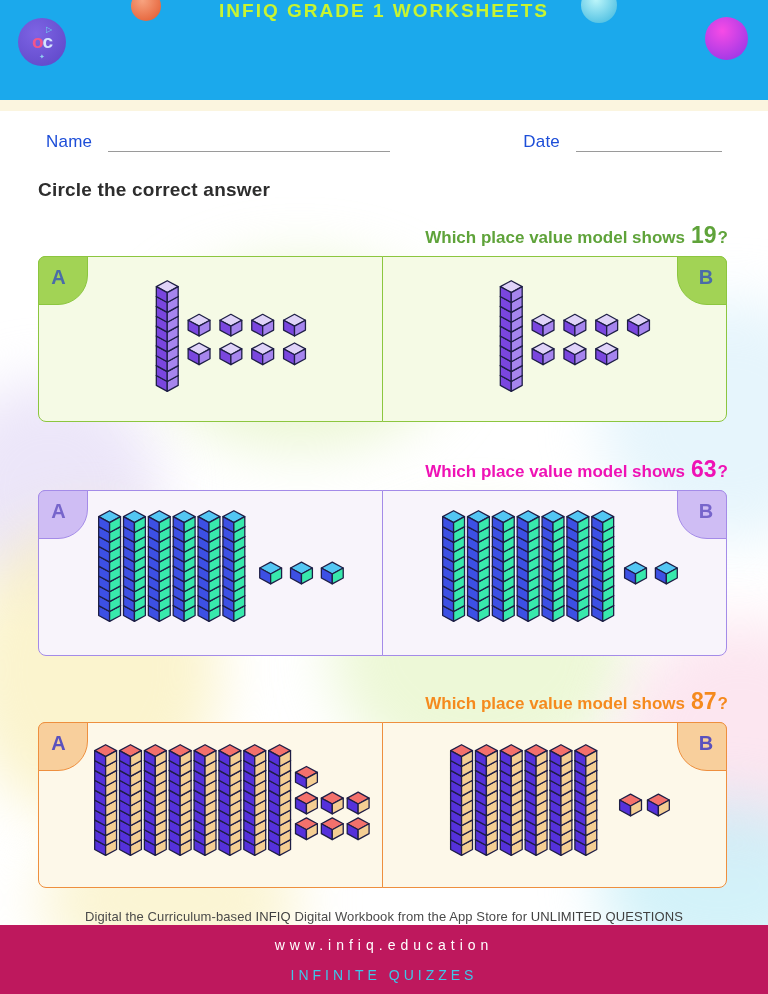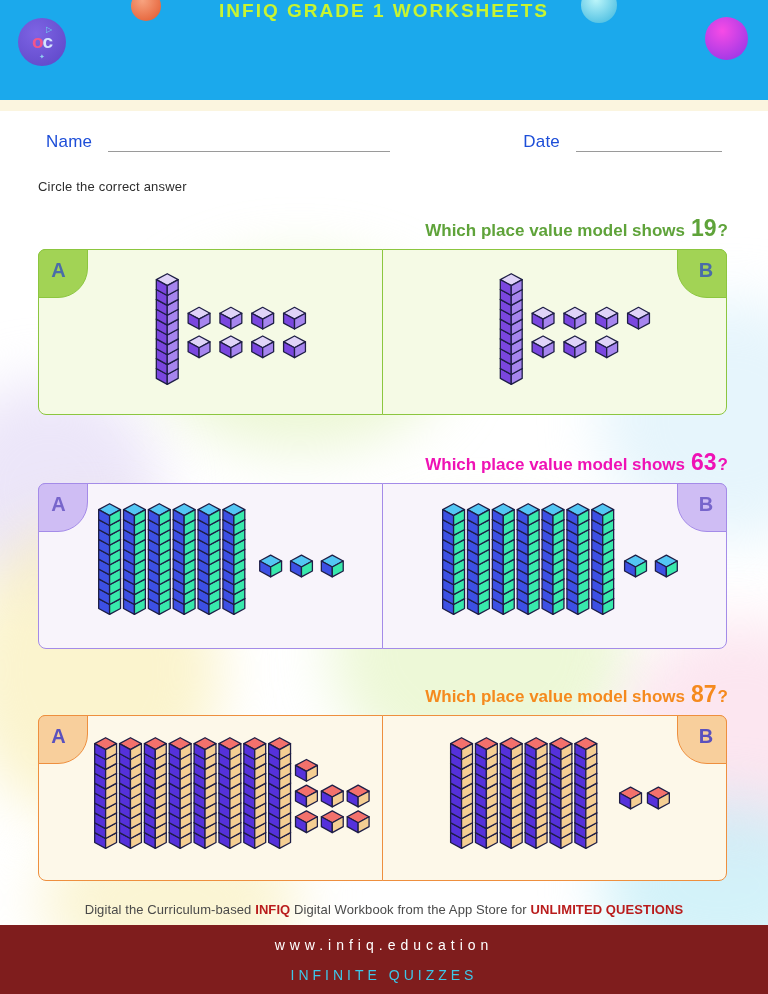--- a/index.html
+++ b/index.html
@@ -45,21 +45,21 @@
 
   
   .fields { display:flex; justify-content:space-between; padding:0 46px; margin-top:15px; height:26px; align-items:flex-end; }
   .field { display:flex; align-items:flex-end; }
   .field-label { color:#1d4ed8; font-size:17px; letter-spacing:.2px; }
   .field-line { display:inline-block; border-bottom:1.5px solid #9A9A9A; margin-left:16px; height:20px; }
   .line-name { width:282px; }
   .line-date { width:146px; }
 
   
-  .instruction { margin:27px 0 0 38px; color:#2D2D2D; font-size:13px; font-weight:normal; letter-spacing:.2px; }
+  .instruction { margin:27px 0 0 38px; color:#2D2D2D; font-size:19px; font-weight:bold; letter-spacing:.2px; }
 
   
   .question { margin-left:38px; width:690px; }
   .q1 { margin-top:21px; } .q2 { margin-top:34px; } .q3 { margin-top:32px; }
   .q-label { font-size:17px; font-weight:bold; height:30px; display:flex; align-items:baseline;justify-content:flex-end; }
   .q-num { font-size:23px; font-weight:bold; margin:0 1px 0 6px; }
   .panel-pair { display:flex; margin-top:4px; }
   .panel {
     position:relative; width:345px; height:166px;
     border:1.5px solid; background:#fff;
@@ -72,23 +72,23 @@
     display:flex; align-items:center; justify-content:center;
     font-size:20px; font-weight:bold; z-index:2;
   }
   .tab-a { left:-1.5px; border-radius:7px 0 30px 0; }
   .tab-a span { transform:translate(-4px,-3px); }
   .tab-b { right:-1.5px; border-radius:0 7px 0 30px; }
   .tab-b span { transform:translate(4px,-3px); }
 
   
   .note { margin-top:21px; text-align:center; color:#4A4A4A; font-size:13px; letter-spacing:.1px; }
-  .note .b { font-weight:bold; color:#b91c1c; }
+  .note .b { font-weight:normal; color:#404040; }
   .footer-bar {
-    position:absolute; left:0; bottom:0; width:768px; height:69px; background:#7f1d1d;
+    position:absolute; left:0; bottom:0; width:768px; height:69px; background:#be185d;
     display:flex; flex-direction:column; align-items:center; justify-content:center;
   }
   .site { color:#ffffff; font-size:14px; letter-spacing:5px; }
   .tagline { color:#3EC7E9; font-size:14px; letter-spacing:4px; margin-top:14px; }
 </style>
 </head>
 <body>
 
 <div class="blob blob-lav"></div>
 <div class="blob blob-grn1"></div>

